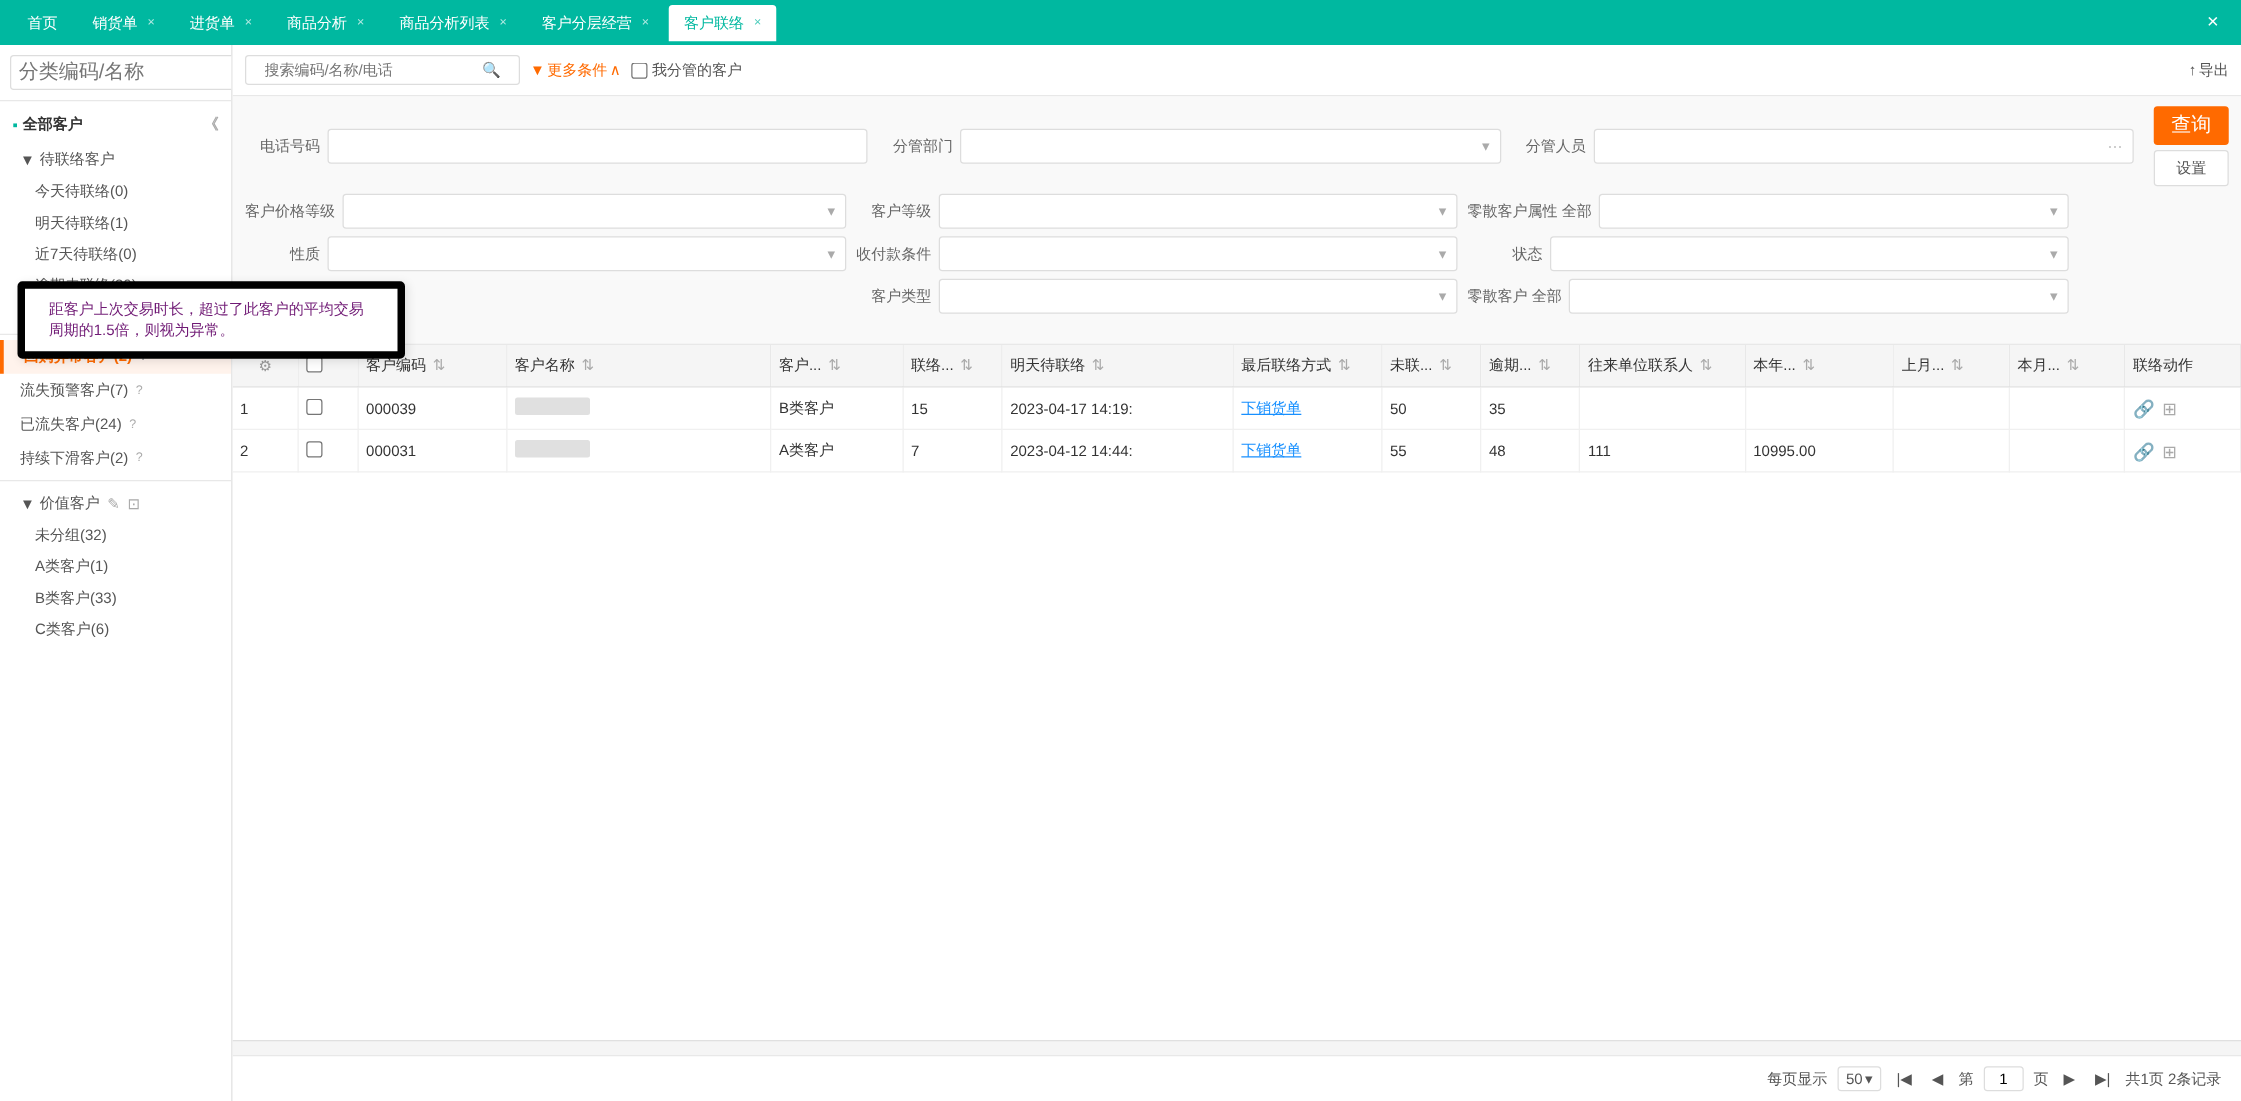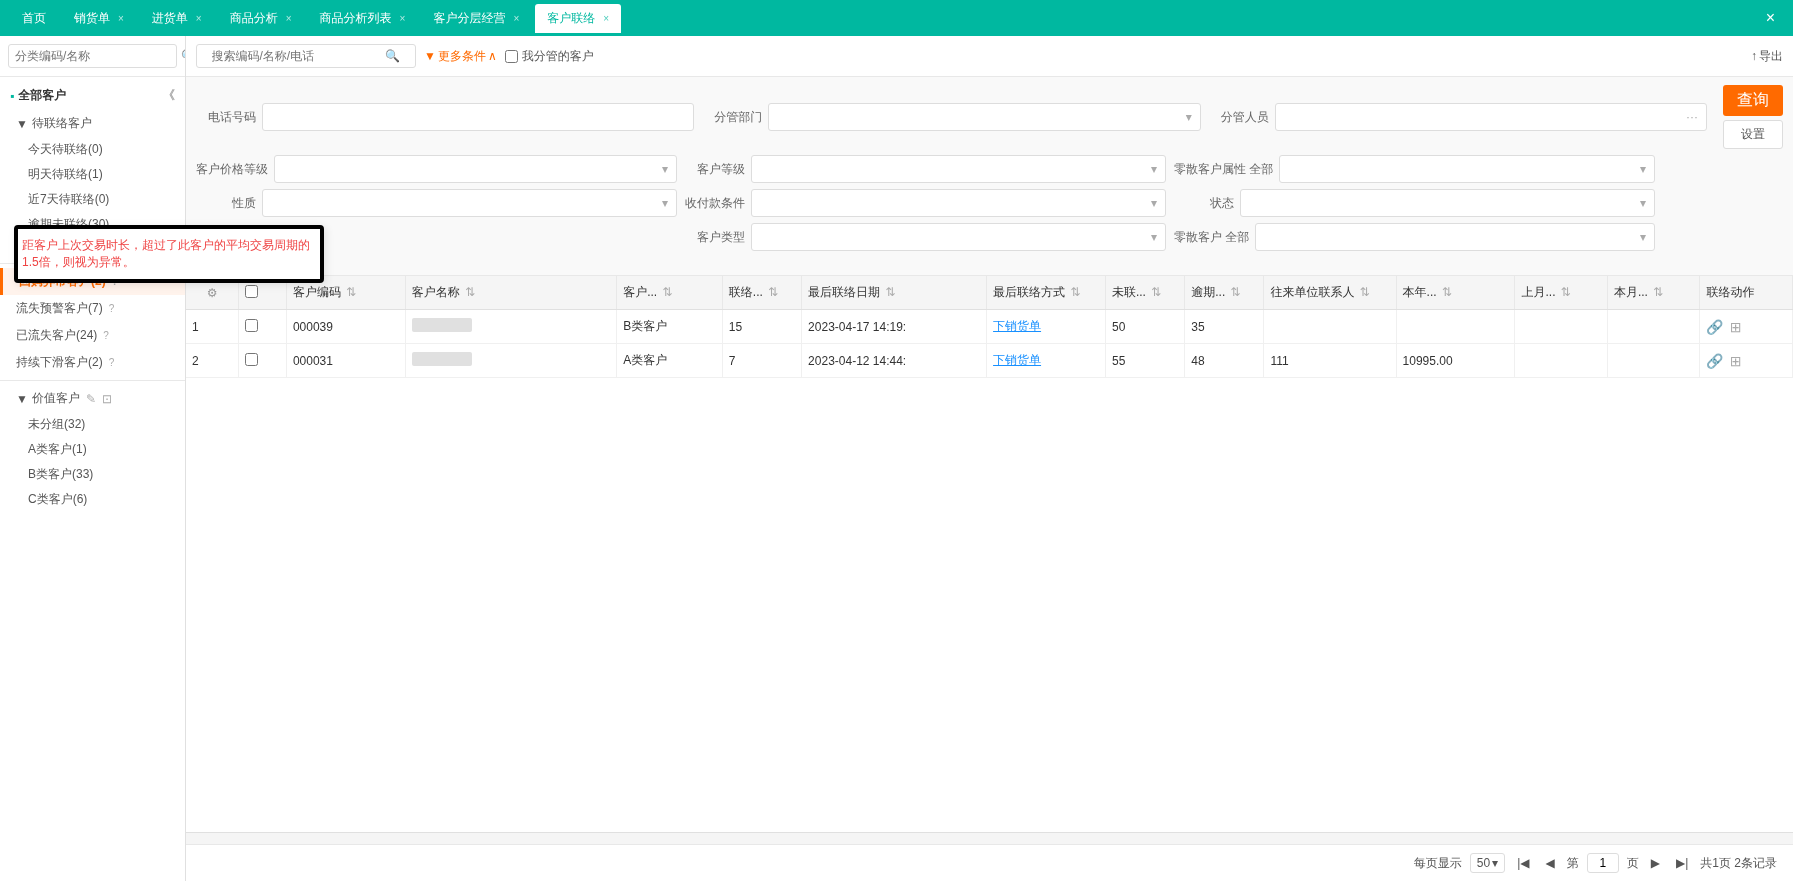--- a/index.html
+++ b/index.html
@@ -26,21 +26,21 @@
 
     
     .sidebar {
       width: 186px; background: white; border-right: 1px solid #e0e0e0;
       display: flex; flex-direction: column; overflow: hidden;
     }
     .sidebar-search {
       padding: 8px; border-bottom: 1px solid #e8e8e8; display: flex; align-items: center; gap: 4px;
     }
     .sidebar-search input {
-      flex: 1; border: 1px solid #ddd; border-radius: 3px; padding: 4px 6px; font-size: 12px; outline: none;
+      flex: 1; border: 1px solid #ddd; border-radius: 3px; padding: 4px 6px; font-size: 16px; outline: none;
     }
     .sidebar-search .search-btn { cursor: pointer; color: #999; }
 
     .sidebar-content { flex: 1; overflow-y: auto; padding: 4px 0; }
     .sidebar-header {
       display: flex; align-items: center; padding: 6px 10px; font-weight: bold; color: #333;
       gap: 4px; cursor: pointer;
     }
     .sidebar-header .collapse-btn { margin-left: auto; color: #aaa; cursor: pointer; }
     .sidebar-group-label {
@@ -54,22 +54,22 @@
 
     .sidebar-divider { border-top: 1px solid #e8e8e8; margin: 4px 0; }
 
     .value-customer-header {
       display: flex; align-items: center; padding: 5px 10px 5px 16px; color: #555; cursor: pointer; gap: 4px;
     }
     .edit-icon { color: #aaa; cursor: pointer; margin-left: 2px; }
 
     
     .tooltip-box {
-      position: absolute; top: 225px; left: 14px; background: white; border: 4px solid #000000;
-      border-radius: 4px; padding: 8px 4px; font-size: 12px; color: #ef4444; z-index: 100;
+      position: absolute; top: 225px; left: 14px; background: white; border: 6px solid #000000;
+      border-radius: 4px; padding: 8px 19px; font-size: 12px; color: #701a75; z-index: 100;
       max-width: 310px; box-shadow: 2px 2px 8px rgba(0,0,0,0.1);
     }
 
     
     .right-content { flex: 1; display: flex; flex-direction: column; overflow: hidden; }
 
     
     .filter-bar {
       padding: 8px 10px; background: white; border-bottom: 1px solid #e8e8e8;
       display: flex; align-items: center; gap: 8px;
@@ -423,21 +423,21 @@
             </th>
             <th class="col-type">
               <span>客户...</span>
               <span class="sort-icon">⇅</span>
             </th>
             <th class="col-contacts">
               <span>联络...</span>
               <span class="sort-icon">⇅</span>
             </th>
             <th class="col-lastdate">
-              <span>最后联络日期</span>
+              <span>明天待联络</span>
               <span class="sort-icon">⇅</span>
             </th>
             <th class="col-lastway">
               <span>最后联络方式</span>
               <span class="sort-icon">⇅</span>
             </th>
             <th class="col-unread">
               <span>未联...</span>
               <span class="sort-icon">⇅</span>
             </th>

